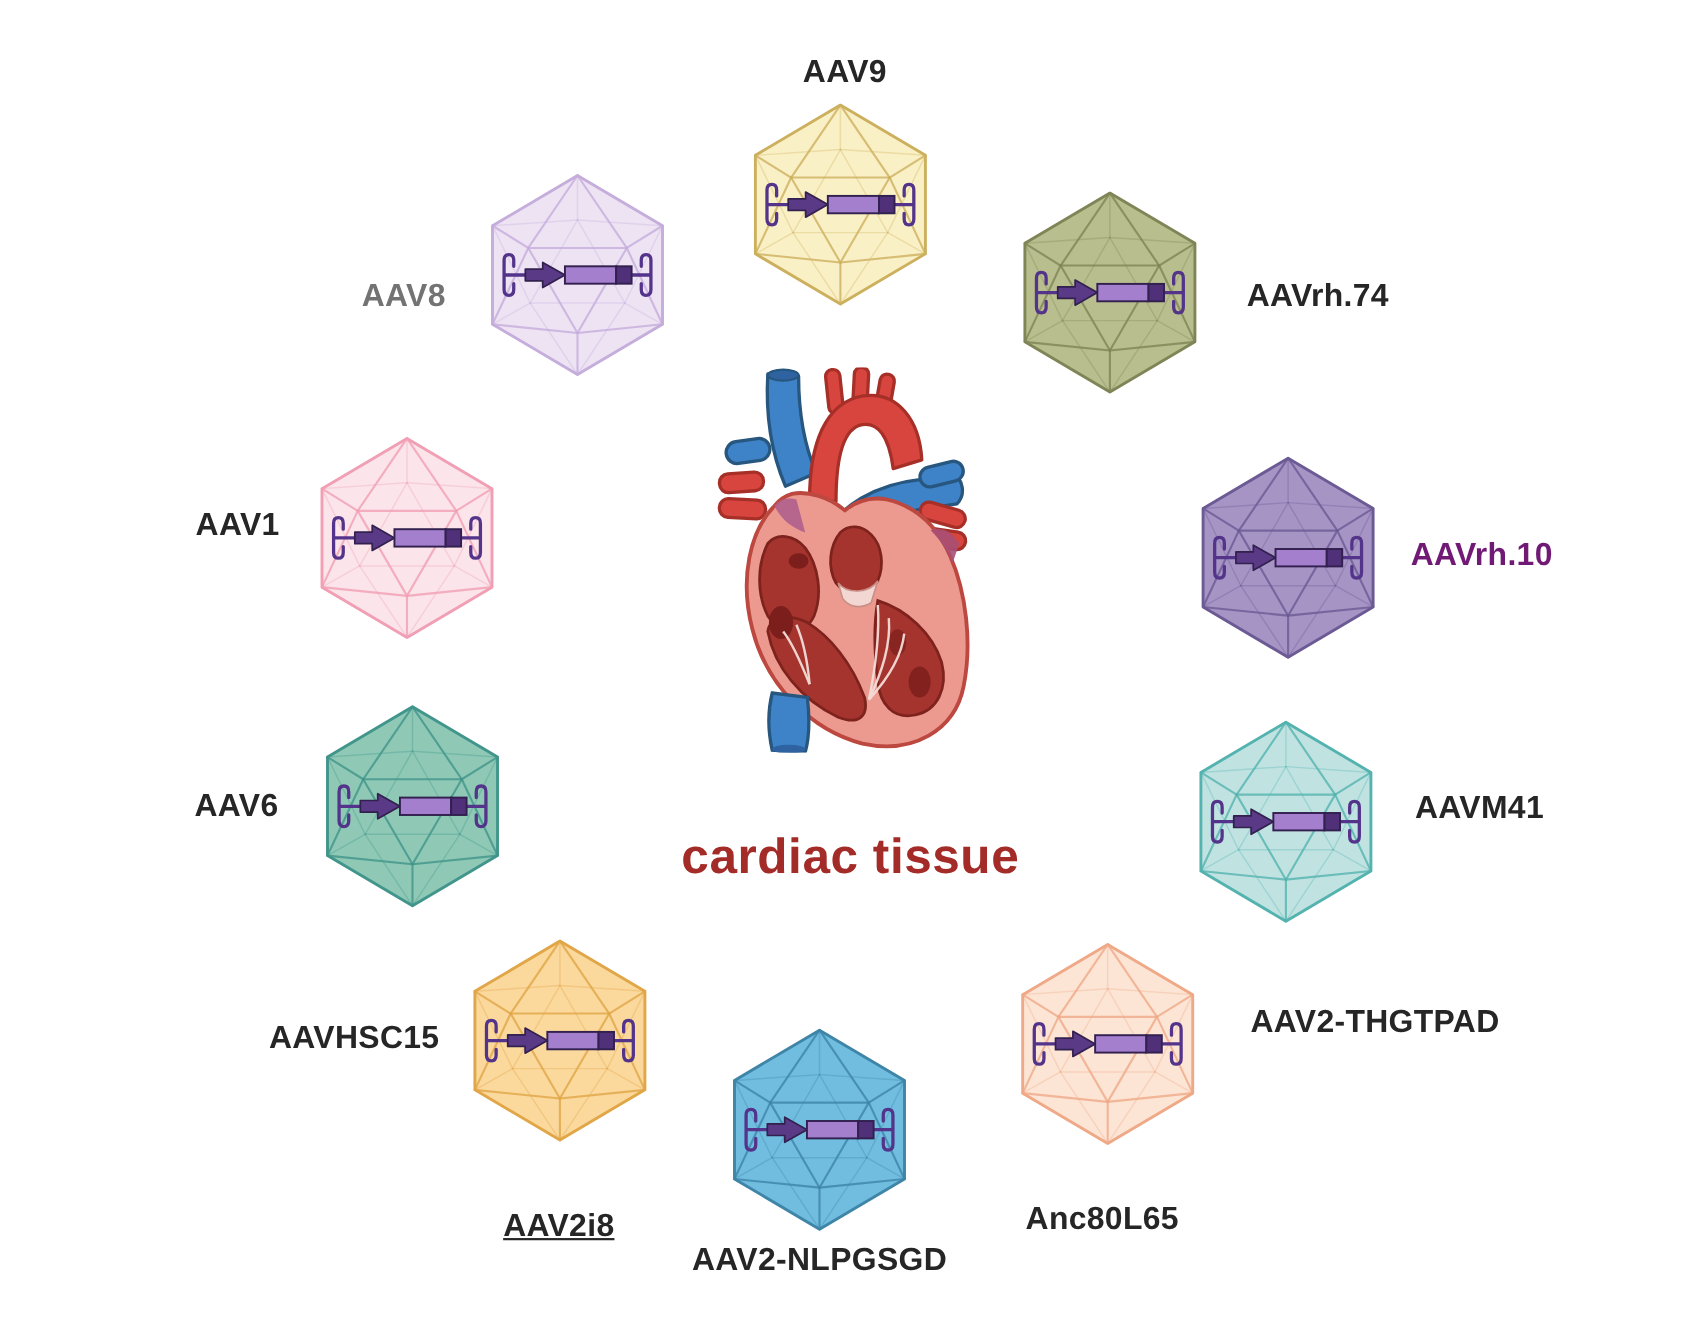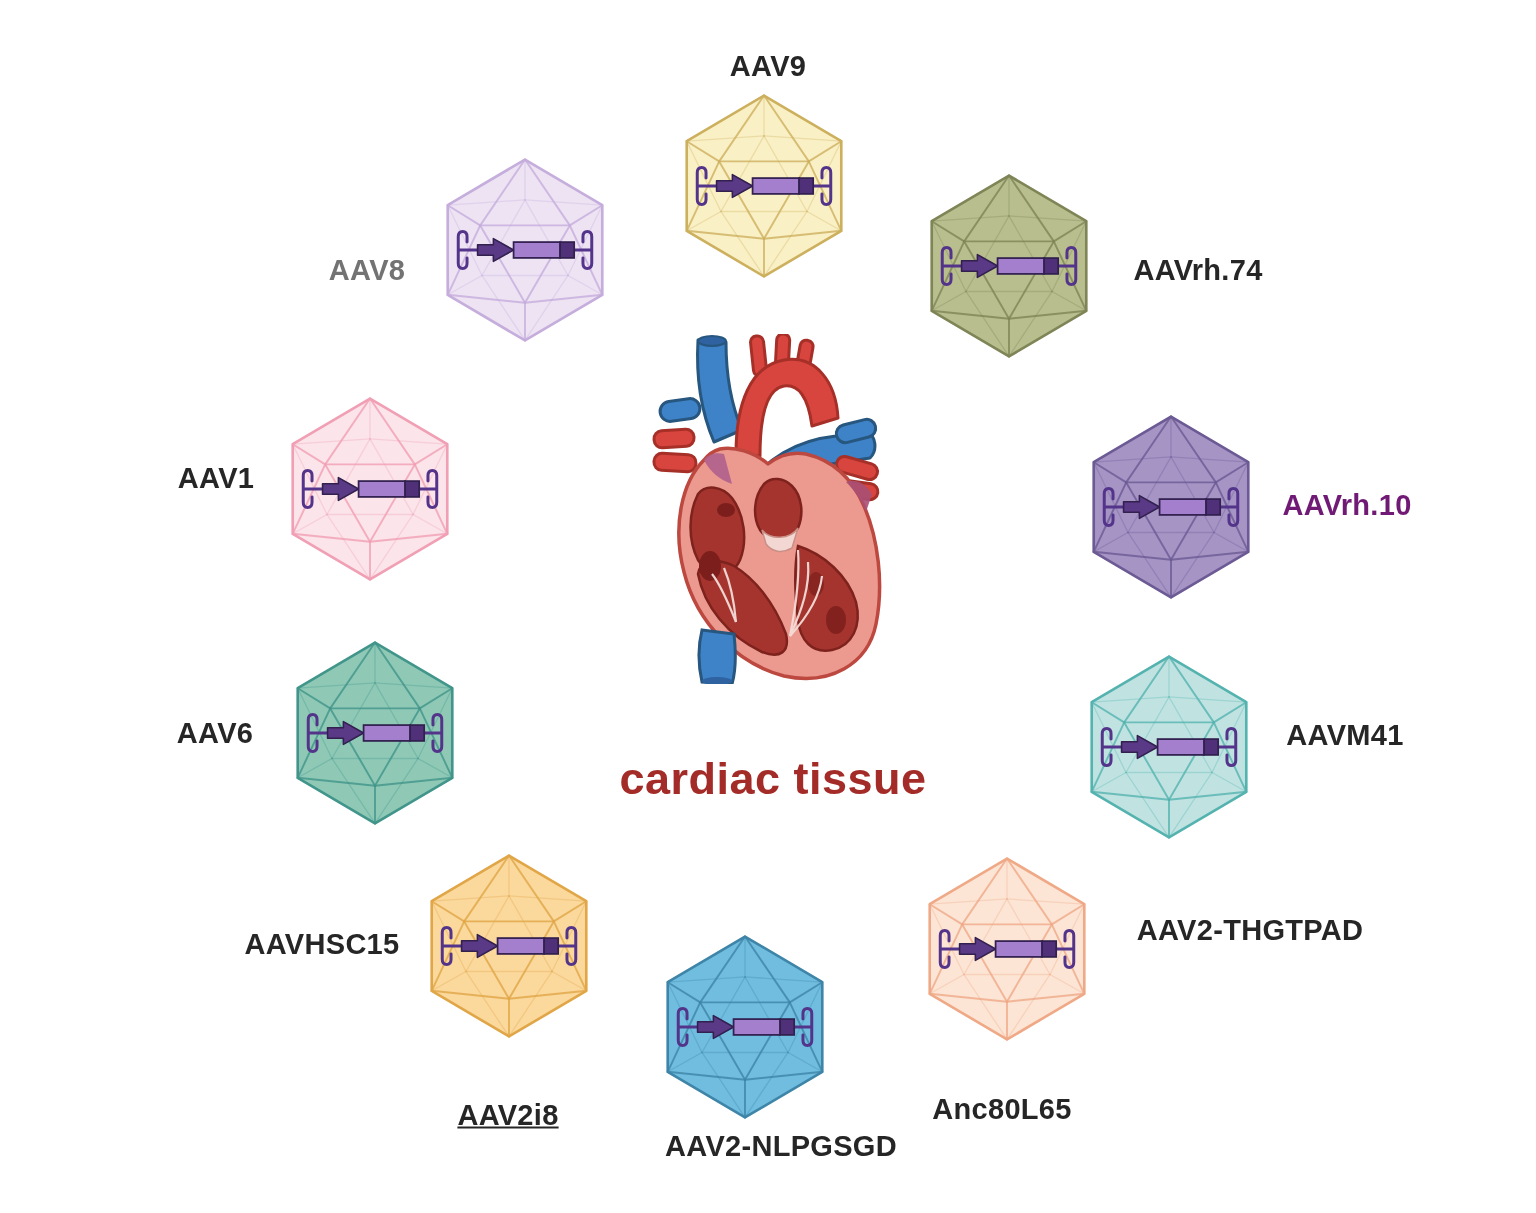--- a/index.html
+++ b/index.html
@@ -445,16 +445,16 @@
           <line x1="0" y1="60" x2="-51" y2="-28" stroke="#3E85A8" stroke-width="2.2" stroke-opacity="0.8" stroke-linecap="round"></line>
    <g>
     <path d="M -66,-9 L -66,-15 Q -66,-21 -71,-21 Q -76,-21 -76,-15 L -76,15 Q -76,21 -71,21 Q -66,21 -66,15 L -66,9 M -76,0 L -54,0" fill="none" stroke="#53348A" stroke-width="3.4" stroke-linecap="round" stroke-linejoin="round"></path>
     <path d="M 66,-9 L 66,-15 Q 66,-21 71,-21 Q 76,-21 76,-15 L 76,15 Q 76,21 71,21 Q 66,21 66,15 L 66,9 M 76,0 L 56,0" fill="none" stroke="#53348A" stroke-width="3.4" stroke-linecap="round" stroke-linejoin="round"></path>
     <polygon points="-54,-6 -36,-6 -36,-13 -13,0 -36,13 -36,6 -54,6" fill="#5A3A87" stroke="#32204F" stroke-width="1.8" stroke-linejoin="round"></polygon>
     <rect x="-13" y="-9" width="53" height="18" fill="#A37FCD" stroke="#32204F" stroke-width="2"></rect>
     <rect x="40" y="-9" width="16" height="18" fill="#503179" stroke="#32204F" stroke-width="2"></rect>
    </g>
         </svg>
       </div>
-      <div class="serotype-label" style="left: 745px; top: 1146px; color: rgb(38, 38, 38); margin-left: 36px;">AAV2-NLPGSGD</div>
+      <div class="serotype-label" style="left: 745px; top: 1146px; color: rgb(38, 38, 38);">AAV2-NLPGSGD</div>
     </div>
 
 </div>
 
 </body></html>

